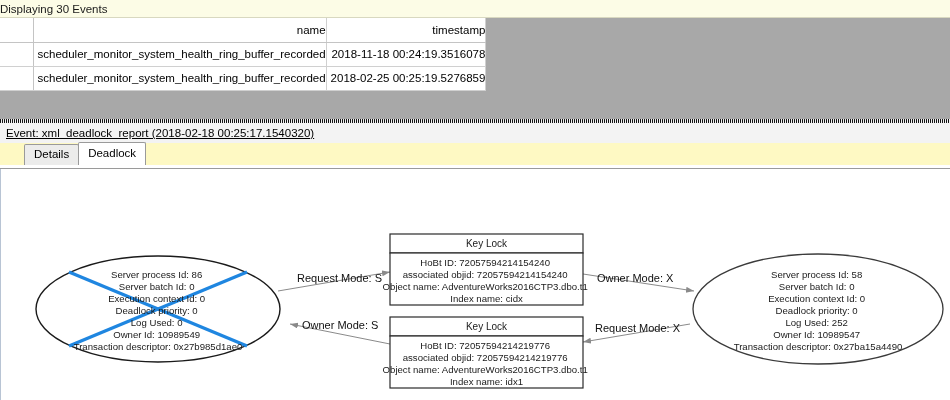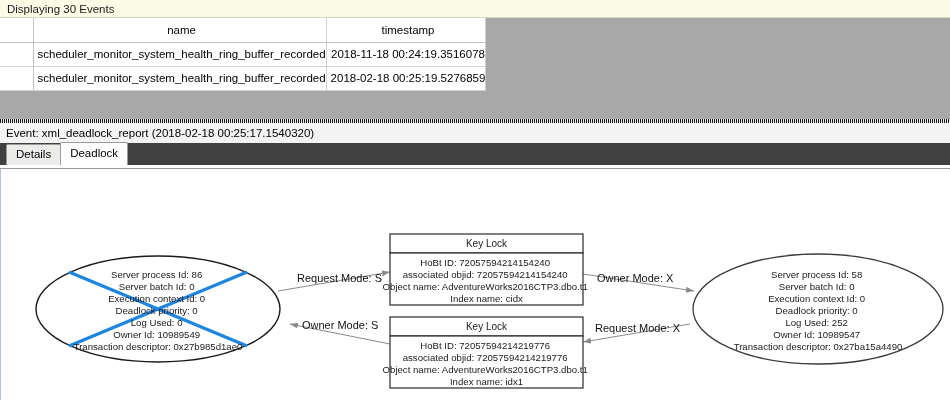--- a/index.html
+++ b/index.html
@@ -21,21 +21,20 @@
     width: 950px;
     height: 400px;
     position: relative;
   }
   .banner {
     height: 18px;
     background: #fcfce6;
     border-bottom: 1px solid #d8d8c0;
     display: flex;
     align-items: center;
-    padding-left: 7px;
     box-sizing: border-box;
     font-size: 11.5px;
     color: #1a1a1a;
   }
 
   
   .grid-wrap {
     position: relative;
     height: 101px;
     background: #a8a8a8;
@@ -49,21 +48,21 @@
     background: #ffffff;
   }
   table.grid th, table.grid td {
     border: 1px solid #d0d0d0;
     border-top: none;
     border-left: none;
     height: 24px;
     padding: 0 0 0 4px;
     font-weight: normal;
     font-size: 11.5px;
-    text-align: center;
+    text-align: right;
     white-space: nowrap;
     overflow: hidden;
     box-sizing: border-box;
     vertical-align: middle;
   }
   table.grid th {
     background: #ffffff;
     border-bottom: 1px solid #c4c4c4;
   }
   col.c-sel { width: 33px; }
@@ -115,26 +114,27 @@
   }
 
   
   .event-header {
     height: 20px;
     line-height: 20px;
     padding-left: 6px;
     font-size: 11.5px;
     background: #f3f3f3;
     color: #000;
+    text-decoration: underline;
   }
   .tabstrip {
     height: 22px;
-    padding-left: 6px;
-    position: relative;
-    background: #404040;
+    padding-left: 24px;
+    position: relative;
+    background: #fef9c3;
     display: flex;
     align-items: flex-end;
     box-sizing: border-box;
   }
   .tab {
     font-size: 11.5px;
     padding: 2px 9px 3px 9px;
     border: 1px solid #9a9a9a;
     border-bottom: none;
     background: #ececeb;
@@ -210,21 +210,21 @@
       </thead>
       <tbody>
         <tr>
           <td class="sel-cell"></td>
           <td class="data-cell">scheduler_monitor_system_health_ring_buffer_recorded</td>
           <td class="data-cell">2018-11-18 00:24:19.3516078</td>
         </tr>
         <tr>
           <td class="sel-cell"></td>
           <td class="data-cell">scheduler_monitor_system_health_ring_buffer_recorded</td>
-          <td class="data-cell">2018-02-18 00:25:19.5276859</td>
+          <td class="data-cell">2018-02-25 00:25:19.5276859</td>
         </tr>
       </tbody>
     </table>
   </div>
 
   <div class="splitter"></div>
 
   <div class="event-header">
     <span>Event: xml_deadlock_report (2018-02-18 00:25:17.1540320)</span>
   </div>

